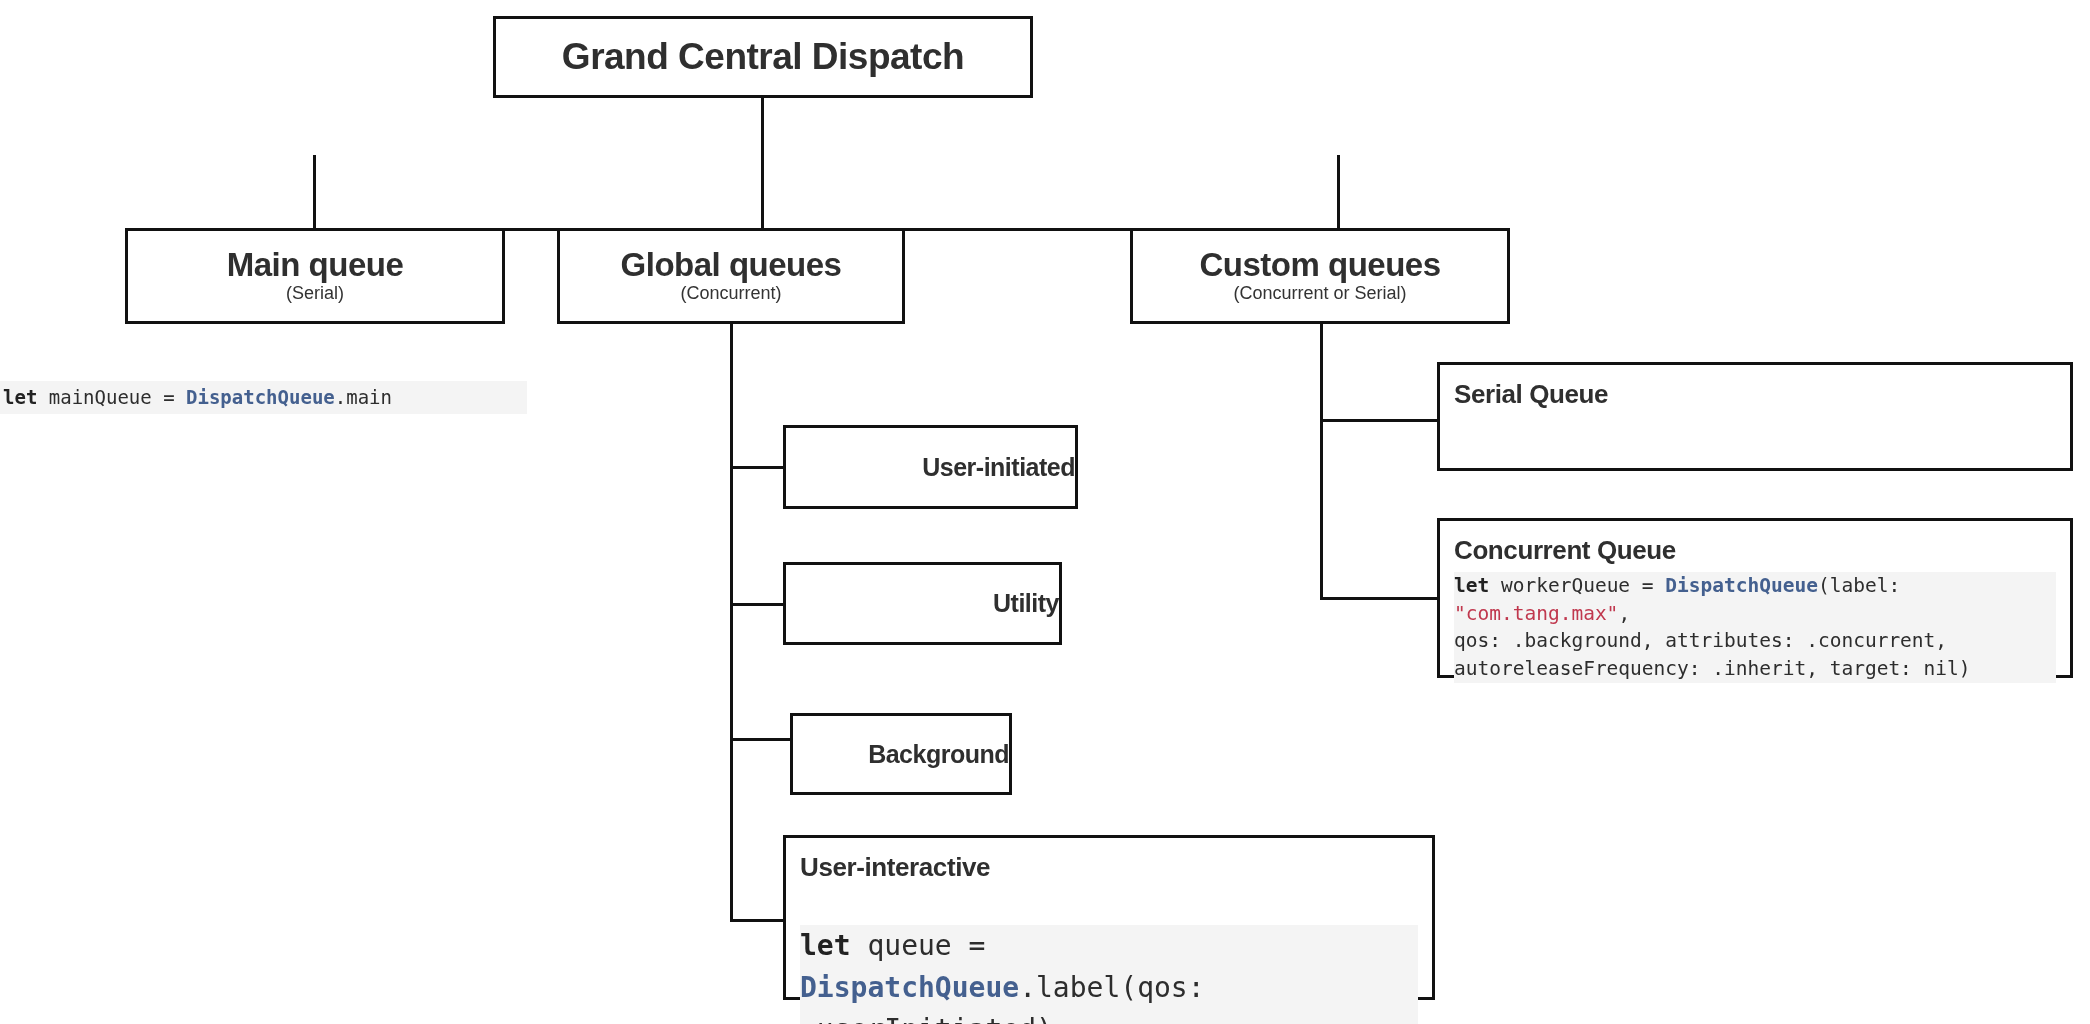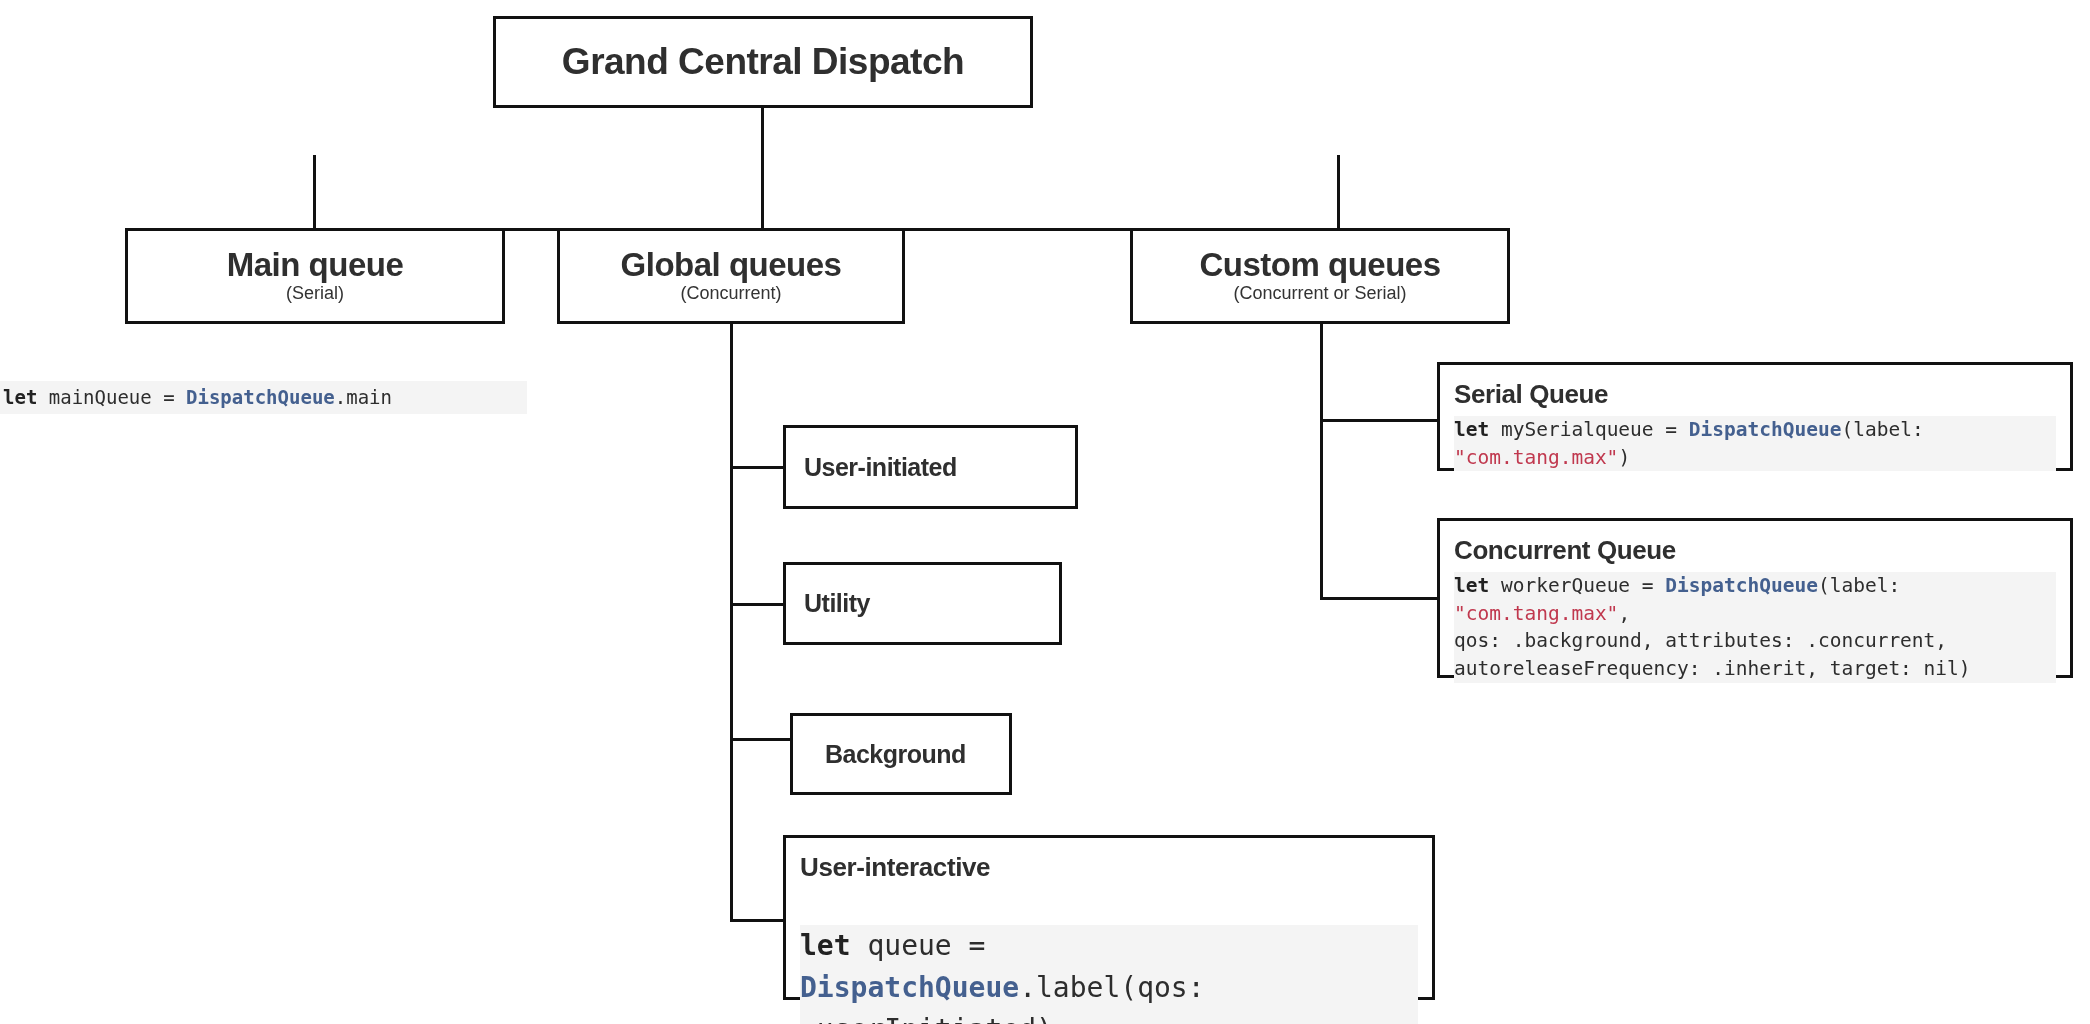--- a/index.html
+++ b/index.html
@@ -25,40 +25,40 @@
     position: absolute;
     box-sizing: border-box;
     border: 3px solid #111111;
     background: #ffffff;
     display: flex;
     flex-direction: column;
     align-items: center;
     justify-content: center;
   }
   .node.left {
-    align-items: flex-start;
+    align-items: flex-end;
     justify-content: center;
   }
   .node-title {
     font-weight: bold;
     color: #2f2f2f;
     letter-spacing: -0.5px;
     line-height: 1.05;
     white-space: nowrap;
   }
   .node-sub {
     font-weight: normal;
     color: #333333;
     line-height: 1.1;
     white-space: nowrap;
   }
 
   
   #root-node {
-    left: 493px; top: 16px; width: 540px; height: 92px;
+    left: 493px; top: 16px; width: 540px; height: 82px;
   }
   #root-node .node-title { font-size: 37px; }
 
   
   #main-queue-node  { left: 125px;  top: 228px; width: 380px; height: 96px; }
   #global-queues-node { left: 557px;  top: 228px; width: 348px; height: 96px; }
   #custom-queues-node { left: 1130px; top: 228px; width: 380px; height: 96px; }
   .tier2 .node-title { font-size: 33px; margin-bottom: 2px; text-align: right; }
   .tier2 .node-sub   { font-size: 18px; }
 
@@ -182,21 +182,20 @@
   </div>
 
   <div class="card" id="card-user-interactive">
     <div class="card-title">User-interactive</div>
     <code class="code bigline"><span class="k-let">let</span><span> queue =
 </span><span class="k-type">DispatchQueue</span><span>.label(qos: .userInitiated)</span></code>
   </div>
 
   <div class="card" id="card-serial-queue">
     <div class="card-title">Serial Queue</div>
-    <code class="code"><span class="k-let">let</span><span> mySerialqueue = </span><span class="k-type">DispatchQueue</span><span>(label: </span><span class="k-str">"com.tang.max"</span><span>)</span></code>
   </div>
 
   <div class="card" id="card-concurrent-queue">
     <div class="card-title">Concurrent Queue</div>
     <code class="code"><span class="k-let">let</span><span> workerQueue = </span><span class="k-type">DispatchQueue</span><span>(label: </span><span class="k-str">"com.tang.max"</span><span>,
 qos: .background, attributes: .concurrent,
 autoreleaseFrequency: .inherit, target: nil)</span></code>
   </div>
 
 </div>

